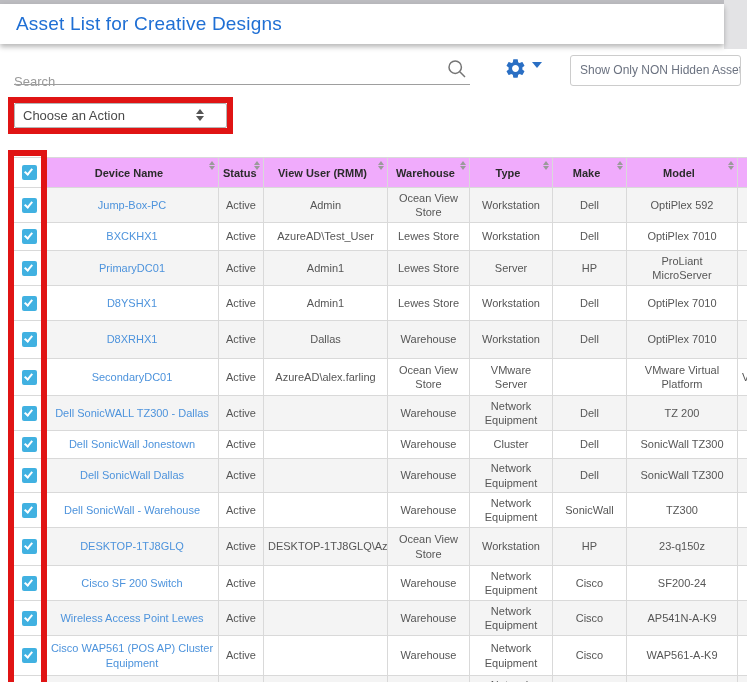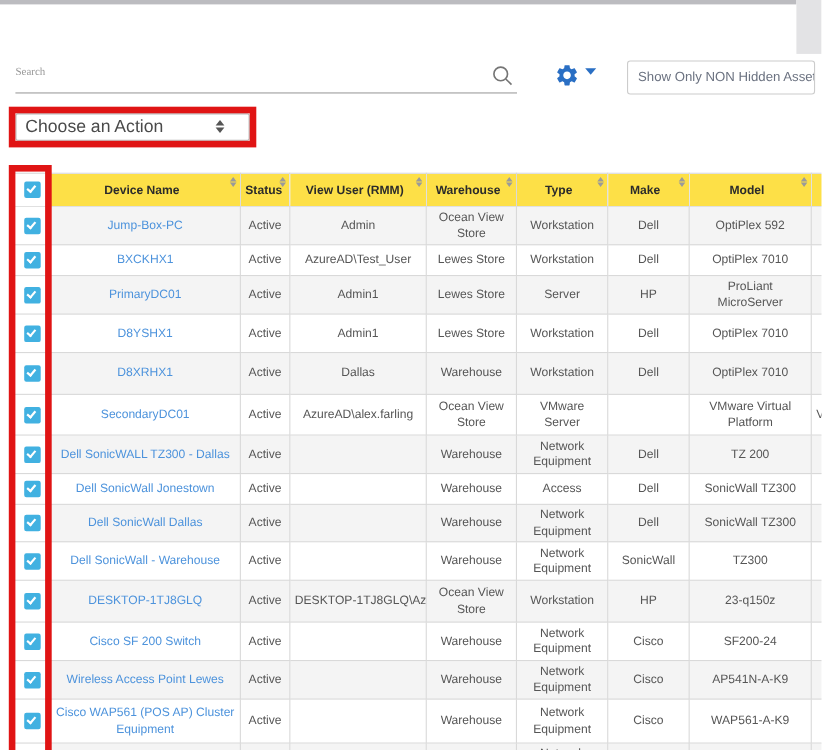--- a/index.html
+++ b/index.html
@@ -15,58 +15,58 @@
   .title-card {
     position:absolute; left:0; top:4px; width:724px; height:40px; background:#ffffff;
     box-shadow:0 3px 5px rgba(0,0,0,0.28);
   }
   .page-title {
     position:absolute; left:16px; top:9px; font-size:19px; font-weight:500;
     color:#1f6fd4; letter-spacing:0.2px;
   }
   
   .search-input {
-    position:absolute; left:14px; top:52px; width:430px; height:26px;
-    border:none; outline:none; font-size:10px; color:#444;
-    font-family:Liberation Serif, serif; background:transparent;
+    position:absolute; left:14px; top:68px; width:430px; height:26px;
+    border:none; outline:none; font-size:13px; color:#444;
+    font-family:Liberation Sans, sans-serif; background:transparent;
   }
   .search-input::placeholder { color:#9a9a9a; opacity:1; }
   .search-underline { position:absolute; left:14px; top:84px; width:456px; height:1px; background:#9e9e9e; }
   .search-icon { position:absolute; left:447px; top:59px; width:20px; height:20px; }
   .gear-btn { position:absolute; left:504px; top:57px; width:38px; height:24px; cursor:pointer; }
   .gear-btn svg { position:absolute; left:0; top:0; }
   .gear-caret { position:absolute; left:28px; top:5px; width:0; height:0;
     border-left:5px solid transparent; border-right:5px solid transparent; border-top:6px solid #2a6fc4; }
   .filter-box {
     position:absolute; left:570px; top:55px; width:171px; height:31px;
     border:1px solid #cccccc; border-radius:3px; background:#ffffff;
     font-size:12px; color:#6b7280; line-height:29px; padding-left:9px;
     white-space:nowrap; overflow:hidden;
   }
   
   .action-select {
     position:absolute; left:14px; top:103px; width:213px; height:25px;
     border:1px solid #b5b5b5; border-radius:2px; background:#ffffff;
-    font-size:16px; color:#4a4a4a; line-height:23px; padding-left:8px; cursor:pointer;
+    font-size:13px; color:#4a4a4a; line-height:23px; padding-left:8px; cursor:pointer;
   }
   .select-caret { position:absolute; right:22px; top:5px; display:flex; flex-direction:column; align-items:center; }
   .select-caret i { display:block; width:0; height:0; border-left:4px solid transparent; border-right:4px solid transparent; }
   .select-caret i.up { border-bottom:5px solid #555; margin-bottom:2px; }
   .select-caret i.dn { border-top:5px solid #555; }
   
   .anno { position:absolute; border:6px solid #e01414; pointer-events:none; z-index:30; }
   .anno-select { left:8px; top:97px; width:225px; height:37px; }
   .anno-column { left:8px; top:150px; width:39px; height:560px; }
   
   .table-wrap { position:absolute; left:12px; top:157px; width:766px; }
   table { border-collapse:collapse; table-layout:fixed; width:765px; }
   th, td { border:1px solid #d9d9d9; text-align:center; vertical-align:middle; }
   th {
     height:30px; font-size:11px; font-weight:bold; color:#2b2b2b;
-    background:#fde047; position:relative; padding:2px 10px 2px 4px;
+    background:#f0abfc; position:relative; padding:2px 10px 2px 4px;
   }
   td { font-size:11px; color:#565656; padding:2px 4px; line-height:1.3; word-wrap:break-word; }
   tr.striped td { background:#f4f4f4; }
   td.name { color:#4d93dc; cursor:pointer;text-align:center; }
   td.lu { white-space:nowrap; overflow:hidden; }
   td.extra, th.extra { text-align:left; padding-left:4px; }
   .sort { position:absolute; right:3px; top:3px; display:flex; flex-direction:column; align-items:center; cursor:pointer; }
   .sort i { display:block; width:0; height:0; border-left:3px solid transparent; border-right:3px solid transparent; }
   .sort i.up { border-bottom:4px solid #9a9a9a; margin-bottom:1px; }
   .sort i.dn { border-top:4px solid #9a9a9a; }
@@ -82,20 +82,23 @@
   td.cb, th.cb { background:#ffffff !important; padding:2px 0; }
 </style>
 </head>
 <body>
 
 <div class="screen">
 
   <div class="topstrip"></div>
   <div class="corner-gutter"></div>
 
+  <div class="title-card">
+    <div class="page-title">Asset List for Creative Designs</div>
+  </div>
 
   <input class="search-input" type="text" placeholder="Search" style="">
   <div class="search-underline"></div>
   <svg class="search-icon" viewBox="0 0 20 20">
     <circle cx="8.2" cy="8.2" r="6.2" fill="none" stroke="#757575" stroke-width="1.5"></circle>
     <line x1="12.8" y1="12.8" x2="18" y2="18" stroke="#757575" stroke-width="1.5"></line>
   </svg>
 
   <div class="gear-btn">
     <svg width="23" height="23" viewBox="0 0 24 24">
@@ -246,21 +249,21 @@
         <td>Dell</td>
         <td>TZ 200</td>
         <td class="extra"></td>
       </tr>
       <tr style="height:28px">
         <td class="cb"><span class="checkbox"><span class="check"></span></span></td>
         <td class="name">Dell SonicWall Jonestown</td>
         <td>Active</td>
         <td class="lu"></td>
         <td>Warehouse</td>
-        <td>Access</td>
+        <td>Cluster</td>
         <td>Dell</td>
         <td>SonicWall TZ300</td>
         <td class="extra"></td>
       </tr>
       <tr class="striped" style="height:34px">
         <td class="cb"><span class="checkbox"><span class="check"></span></span></td>
         <td class="name">Dell SonicWall Dallas</td>
         <td>Active</td>
         <td class="lu"></td>
         <td>Warehouse</td>

